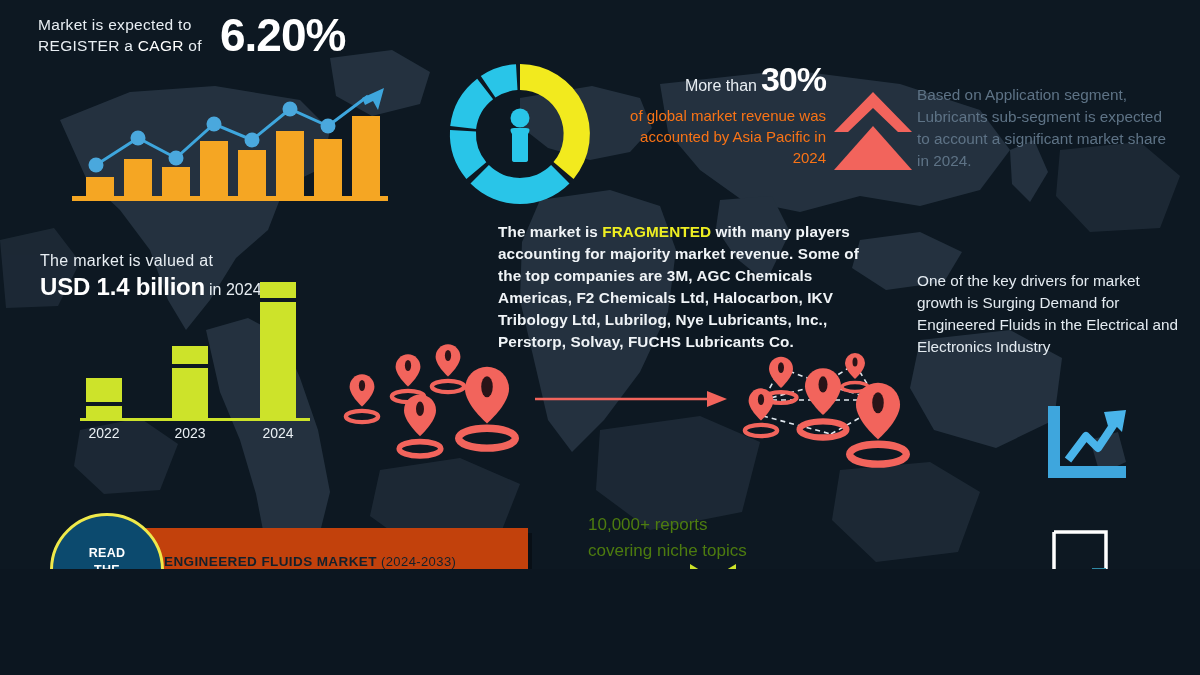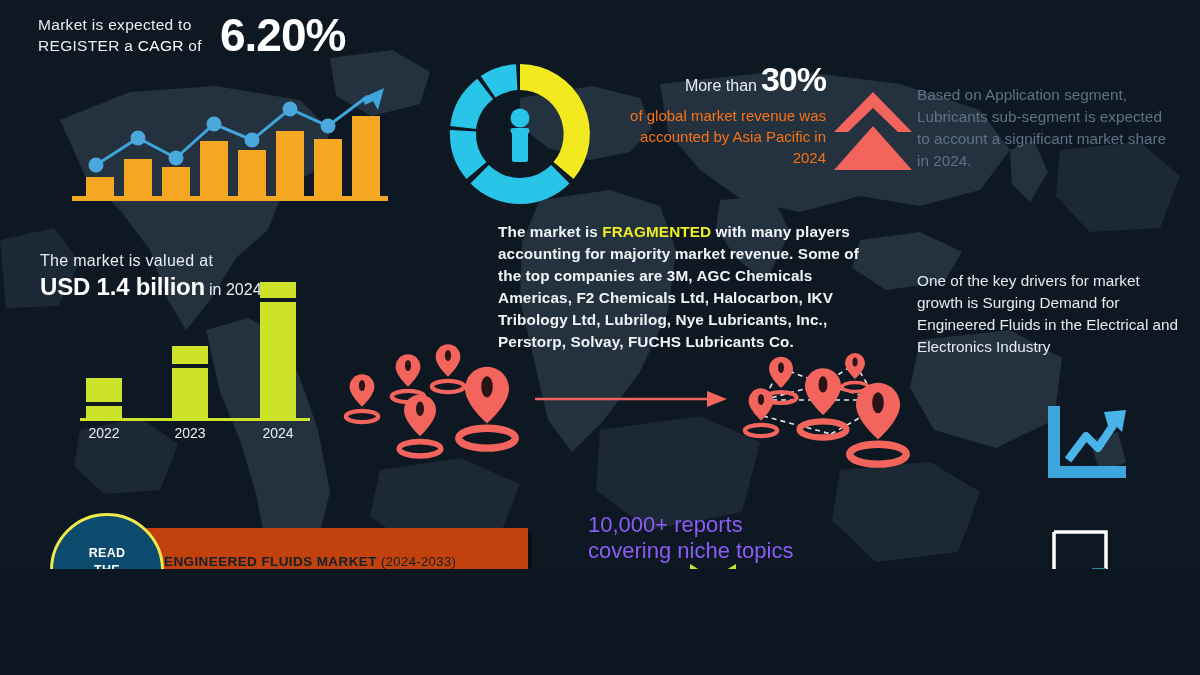--- a/index.html
+++ b/index.html
@@ -48,22 +48,22 @@
   
   #lubricants-block{left:917px;top:84px;width:258px;font-size:15.3px;
                     line-height:22px;color:#5d7governance;}
   #lubricants-block{color:#5e7386;}
 
   
   #driver-block{left:917px;top:270px;width:265px;font-size:15.3px;
                 line-height:22px;color:#e4ebf1;}
 
   
-  #reports-block{left:588px;top:512px;width:230px;font-size:22px;
-                 line-height:26px;color:#8b5cf6;}
+  #reports-block{left:588px;top:512px;width:230px;font-size:17px;
+                 line-height:26px;color:#4d7c0f;}
 
   
   #banner{left:140px;top:528px;width:388px;height:72px;background:#c2410c;
           box-shadow:4px 5px 0 rgba(0,0,0,.35);}
   #banner-label{position:absolute;left:24px;top:26px;font-size:13.5px;
                 font-weight:bold;color:#14202b;letter-spacing:.4px;white-space:nowrap;}
   #banner-label .yrs{font-weight:normal;font-size:13px;}
   #read-circle{left:50px;top:513px;width:108px;height:108px;border-radius:50%;
                background:#0c4a6e;border:3px solid #efe94a;
                display:flex;align-items:center;justify-content:center;}

